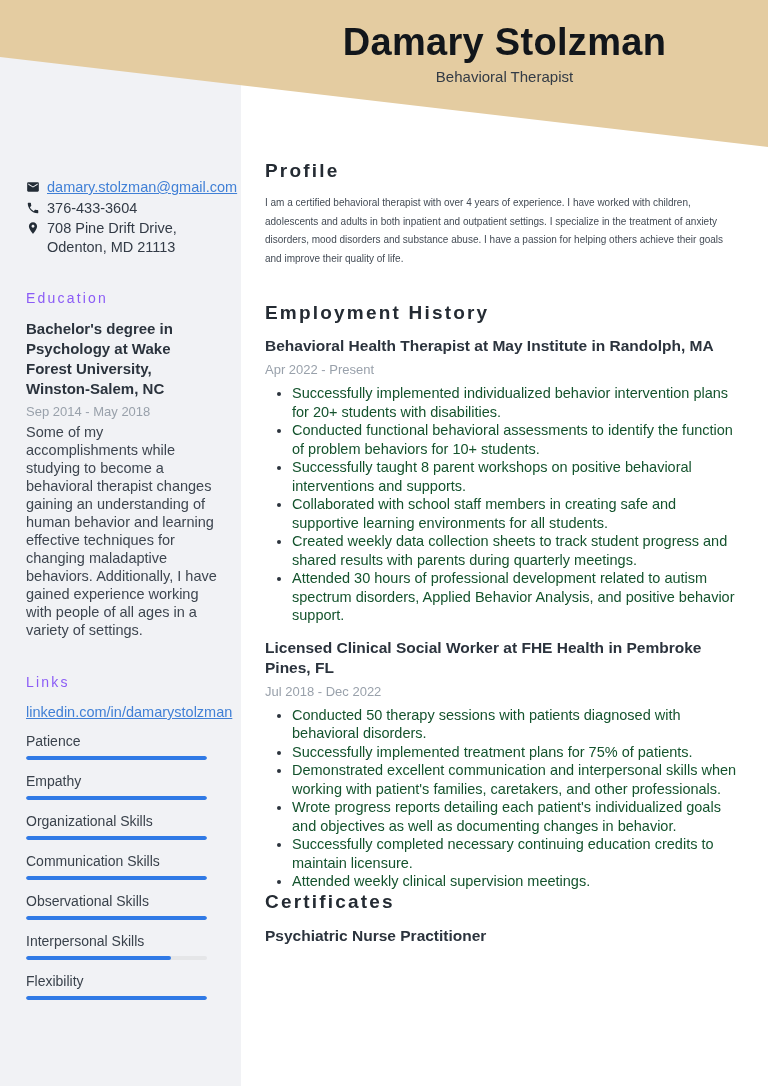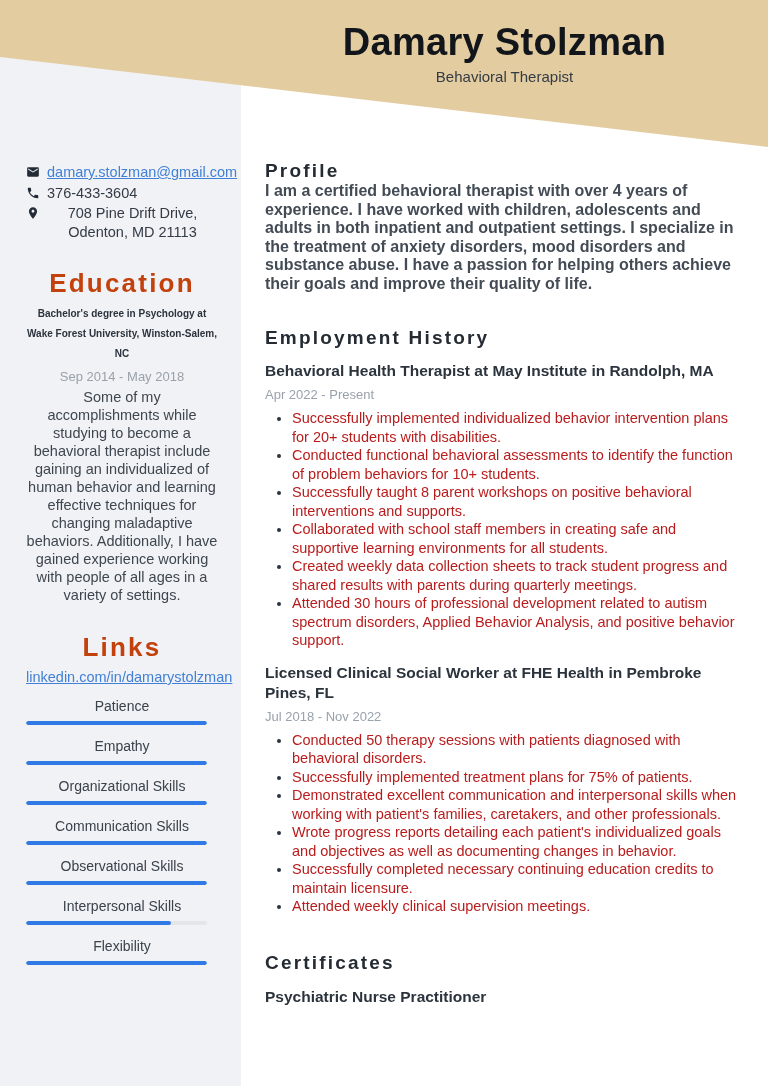--- a/index.html
+++ b/index.html
@@ -33,35 +33,35 @@
   .name {
     font-size: 38px; font-weight: 700; color: #12161b; letter-spacing: 0.3px;
     line-height: 1.05;
   }
   .job-title-sub {
     margin-top: 5px; font-size: 15px; color: #333b45;
   }
 
   
   .sidebar-content {
-    position: absolute; left: 26px; top: 163px; width: 192px; z-index: 2;
-    font-size: 14.5px; line-height: 18px; color: #3e4650; text-align: center;
+    position: absolute; left: 26px; top: 178px; width: 192px; z-index: 2;
+    font-size: 14.5px; line-height: 18px; color: #3e4650;
   }
   .contact-row { display: flex; align-items: flex-start; margin-bottom: 2px; }
   .contact-icon { width: 14px; height: 14px; flex: 0 0 14px; margin-top: 2px; margin-right: 7px; color: #232c36; }
   .contact-icon svg { width: 14px; height: 14px; display: block; }
   .contact-text { line-height: 18.5px; color: #333b46; }
   a.link { color: #4180d6; text-decoration: underline; cursor: pointer; }
 
   .side-heading {
-    font-size: 26px; font-weight: 700; letter-spacing: 2.2px; color: #c2410c;
+    font-size: 14px; font-weight: 400; letter-spacing: 2.2px; color: #8b5cf6;
   }
   .edu-heading { margin-top: 33px; }
   .degree {
-    margin-top: 12px; font-size: 10px; font-weight: 700; line-height: 20px; color: #2b333d;
+    margin-top: 12px; font-size: 15px; font-weight: 700; line-height: 20px; color: #2b333d;
   }
   .side-date { margin-top: 4px; font-size: 13px; color: #99a1ab; }
   .edu-desc { margin-top: 2px; font-size: 14.5px; line-height: 18px; color: #3e4650; }
 
   .links-heading { margin-top: 34px; }
   .links-item { margin-top: 12px; font-size: 14.5px; }
 
   .skills-heading { margin-top: 30px; }
   .skills-list { margin-top: 12px; }
   .skill { margin-bottom: 13px; }
@@ -72,32 +72,32 @@
   }
   .skill-fill { height: 4px; border-radius: 2px; background: #307ae6; }
 
   
   .main-content {
     position: absolute; left: 265px; top: 160px; width: 476px; z-index: 2;
   }
   .main-heading {
     font-size: 19px; font-weight: 700; letter-spacing: 2.2px; color: #242b33;
   }
-  .profile-text { font-size: 16px; line-height: 18.5px; color: #434b55; font-weight: bold; }
+  .profile-text { margin-top: 12px; font-size: 10px; line-height: 18.5px; color: #434b55; }
 
   .employment-heading { margin-top: 34px; }
   .job { margin-top: 12px; }
   .job + .job { margin-top: 13px; }
   .job-title { font-size: 15.5px; font-weight: 700; color: #2b333d; line-height: 20px; }
   .main-date { margin-top: 6px; font-size: 13px; color: #99a1ab; }
   ul.bullets { margin: 7px 0 0 0; padding-left: 27px; list-style: disc; }
-  ul.bullets li { font-size: 14.5px; line-height: 18.5px; color: #b91c1c; }
+  ul.bullets li { font-size: 14.5px; line-height: 18.5px; color: #14532d; }
   ul.bullets li::marker { color: #2b333d; font-size: 13px; }
 
-  .certificates-heading { margin-top: 36px; }
+  .certificates-heading { }
   .cert { margin-top: 13px; }
   .cert-title { font-size: 15.5px; font-weight: 700; color: #2b333d; line-height: 20px; }
 </style>
 </head>
 <body>
 
 <div class="page">
 
   <div class="sidebar-panel"></div>
   <div class="header-band"></div>
@@ -132,21 +132,21 @@
         <svg viewBox="0 0 24 24" fill="currentColor">
             <path d="M12 2C8.13 2 5 5.13 5 9c0 5.25 7 13 7 13s7-7.75 7-13c0-3.87-3.13-7-7-7zm0 9.5c-1.38 0-2.5-1.12-2.5-2.5s1.12-2.5 2.5-2.5 2.5 1.12 2.5 2.5-1.12 2.5-2.5 2.5z"></path>
           </svg>
       </span>
       <span class="contact-text">708 Pine Drift Drive, Odenton, MD 21113</span>
     </div>
 
     <div class="side-heading edu-heading">Education</div>
     <div class="degree">Bachelor's degree in Psychology at Wake Forest University, Winston-Salem, NC</div>
     <div class="side-date">Sep 2014 - May 2018</div>
-    <div class="edu-desc">Some of my accomplishments while studying to become a behavioral therapist include gaining an individualized of human behavior and learning effective techniques for changing maladaptive behaviors. Additionally, I have gained experience working with people of all ages in a variety of settings.</div>
+    <div class="edu-desc">Some of my accomplishments while studying to become a behavioral therapist changes gaining an understanding of human behavior and learning effective techniques for changing maladaptive behaviors. Additionally, I have gained experience working with people of all ages in a variety of settings.</div>
 
     <div class="side-heading links-heading">Links</div>
     <div class="links-item">
       <a class="link">linkedin.com/in/damarystolzman</a>
     </div>
 
     <div class="skills-list">
 
         <div class="skill">
           <div class="skill-label">Patience</div>
@@ -215,21 +215,21 @@
           <li>Conducted functional behavioral assessments to identify the function of problem behaviors for 10+ students.</li>
           <li>Successfully taught 8 parent workshops on positive behavioral interventions and supports.</li>
           <li>Collaborated with school staff members in creating safe and supportive learning environments for all students.</li>
           <li>Created weekly data collection sheets to track student progress and shared results with parents during quarterly meetings.</li>
           <li>Attended 30 hours of professional development related to autism spectrum disorders, Applied Behavior Analysis, and positive behavior support.</li>
         </ul>
     </div>
 
     <div class="job">
       <div class="job-title">Licensed Clinical Social Worker at FHE Health in Pembroke Pines, FL</div>
-      <div class="main-date">Jul 2018 - Nov 2022</div>
+      <div class="main-date">Jul 2018 - Dec 2022</div>
       <ul class="bullets">
 
       <li>Conducted 50 therapy sessions with patients diagnosed with behavioral disorders.</li>
           <li>Successfully implemented treatment plans for 75% of patients.</li>
           <li>Demonstrated excellent communication and interpersonal skills when working with patient's families, caretakers, and other professionals.</li>
           <li>Wrote progress reports detailing each patient's individualized goals and objectives as well as documenting changes in behavior.</li>
           <li>Successfully completed necessary continuing education credits to maintain licensure.</li>
           <li>Attended weekly clinical supervision meetings.</li>
         </ul>
     </div>

